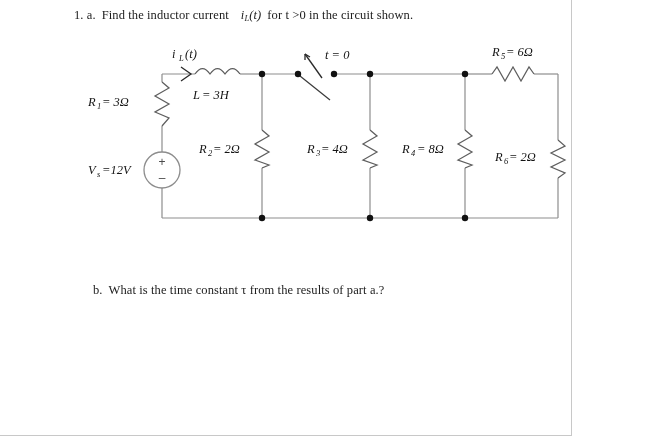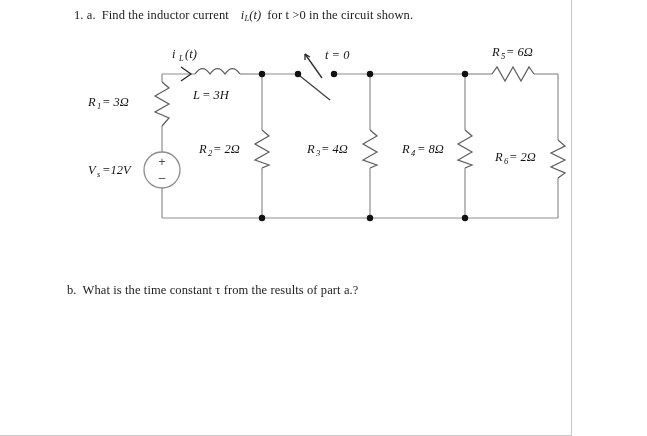--- a/index.html
+++ b/index.html
@@ -26,21 +26,21 @@
     letter-spacing: 0.1px;
   }
   .qtext .lbl { display: inline-block; }
   .ital { font-style: italic; }
   .sub {
     font-size: 8.5px;
     vertical-align: -0.28em;
     font-style: italic;
   }
   #q1 { left: 74px;  top: 8px; }
-  #qb { left: 67px;  top: 283px; font-family: Liberation Serif, serif; }
+  #qb { left: 93px;  top: 283px; font-family: Liberation Serif, serif; }
   #qc { left: 78px;  top: 381px; }
   .gap-s { display: inline-block; width: 6px; }
   .gap-m { display: inline-block; width: 12px; }
 
   
   #circuit {
     position: absolute;
     left: 0;
     top: 0;
     width: 647px;

